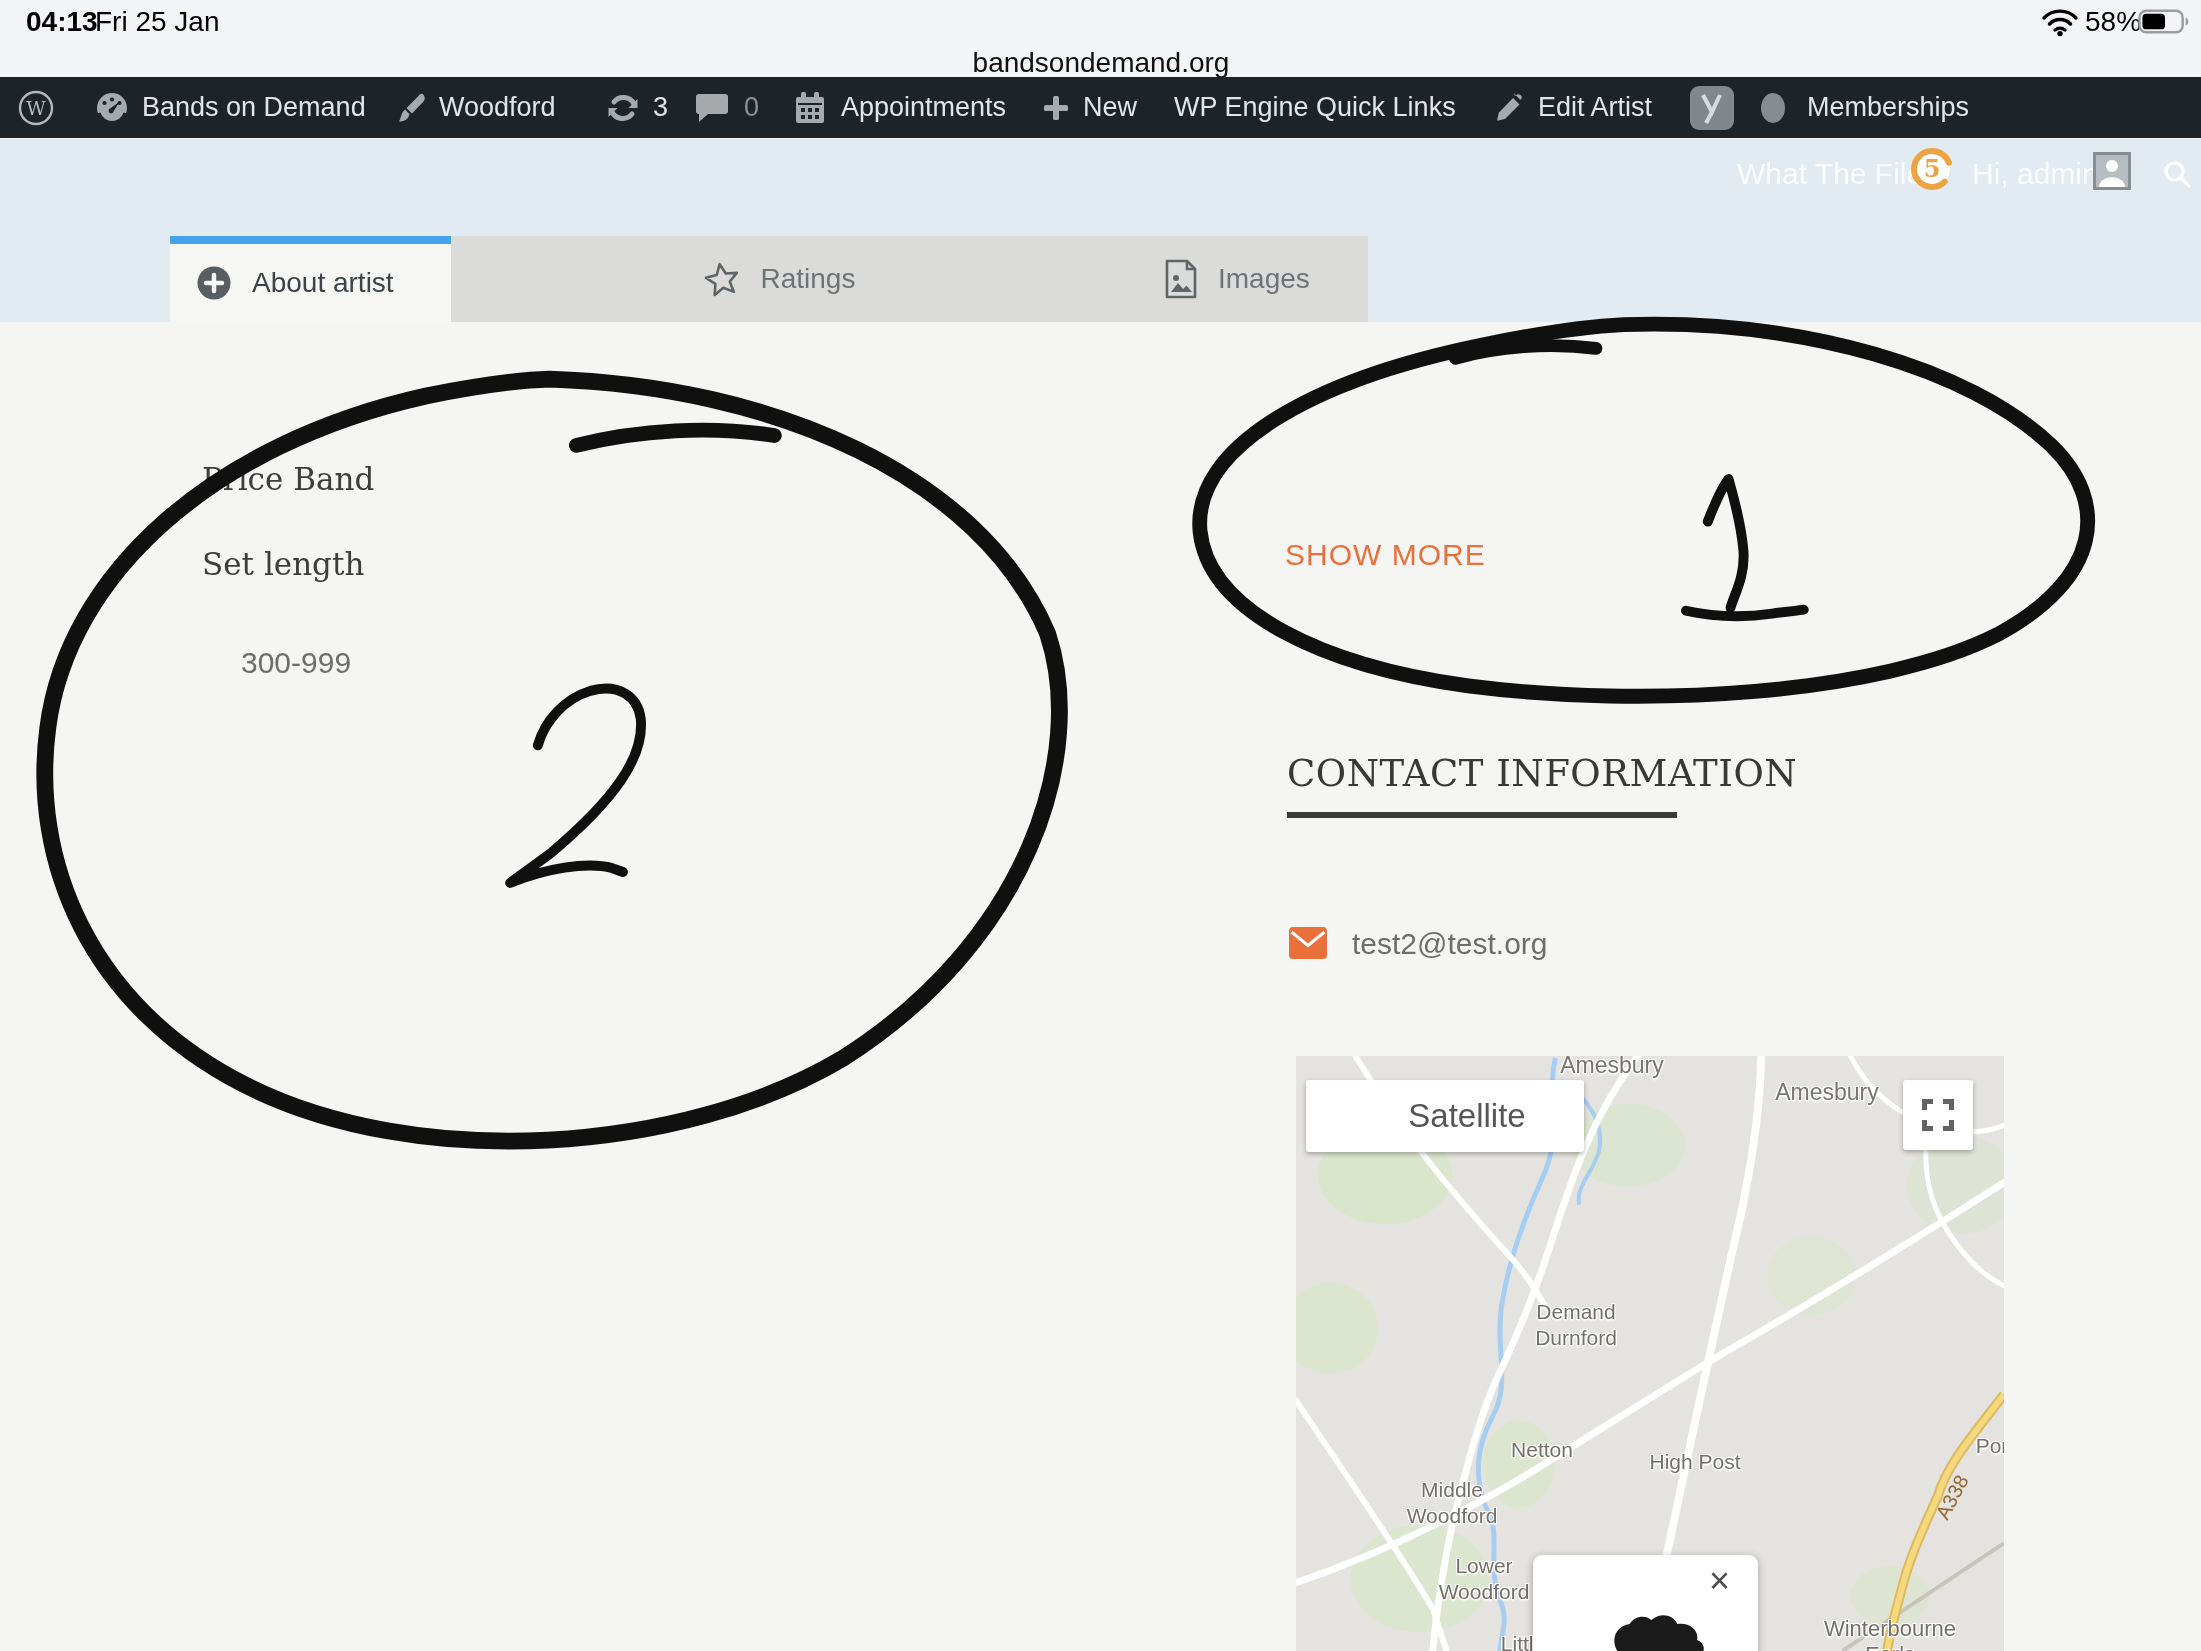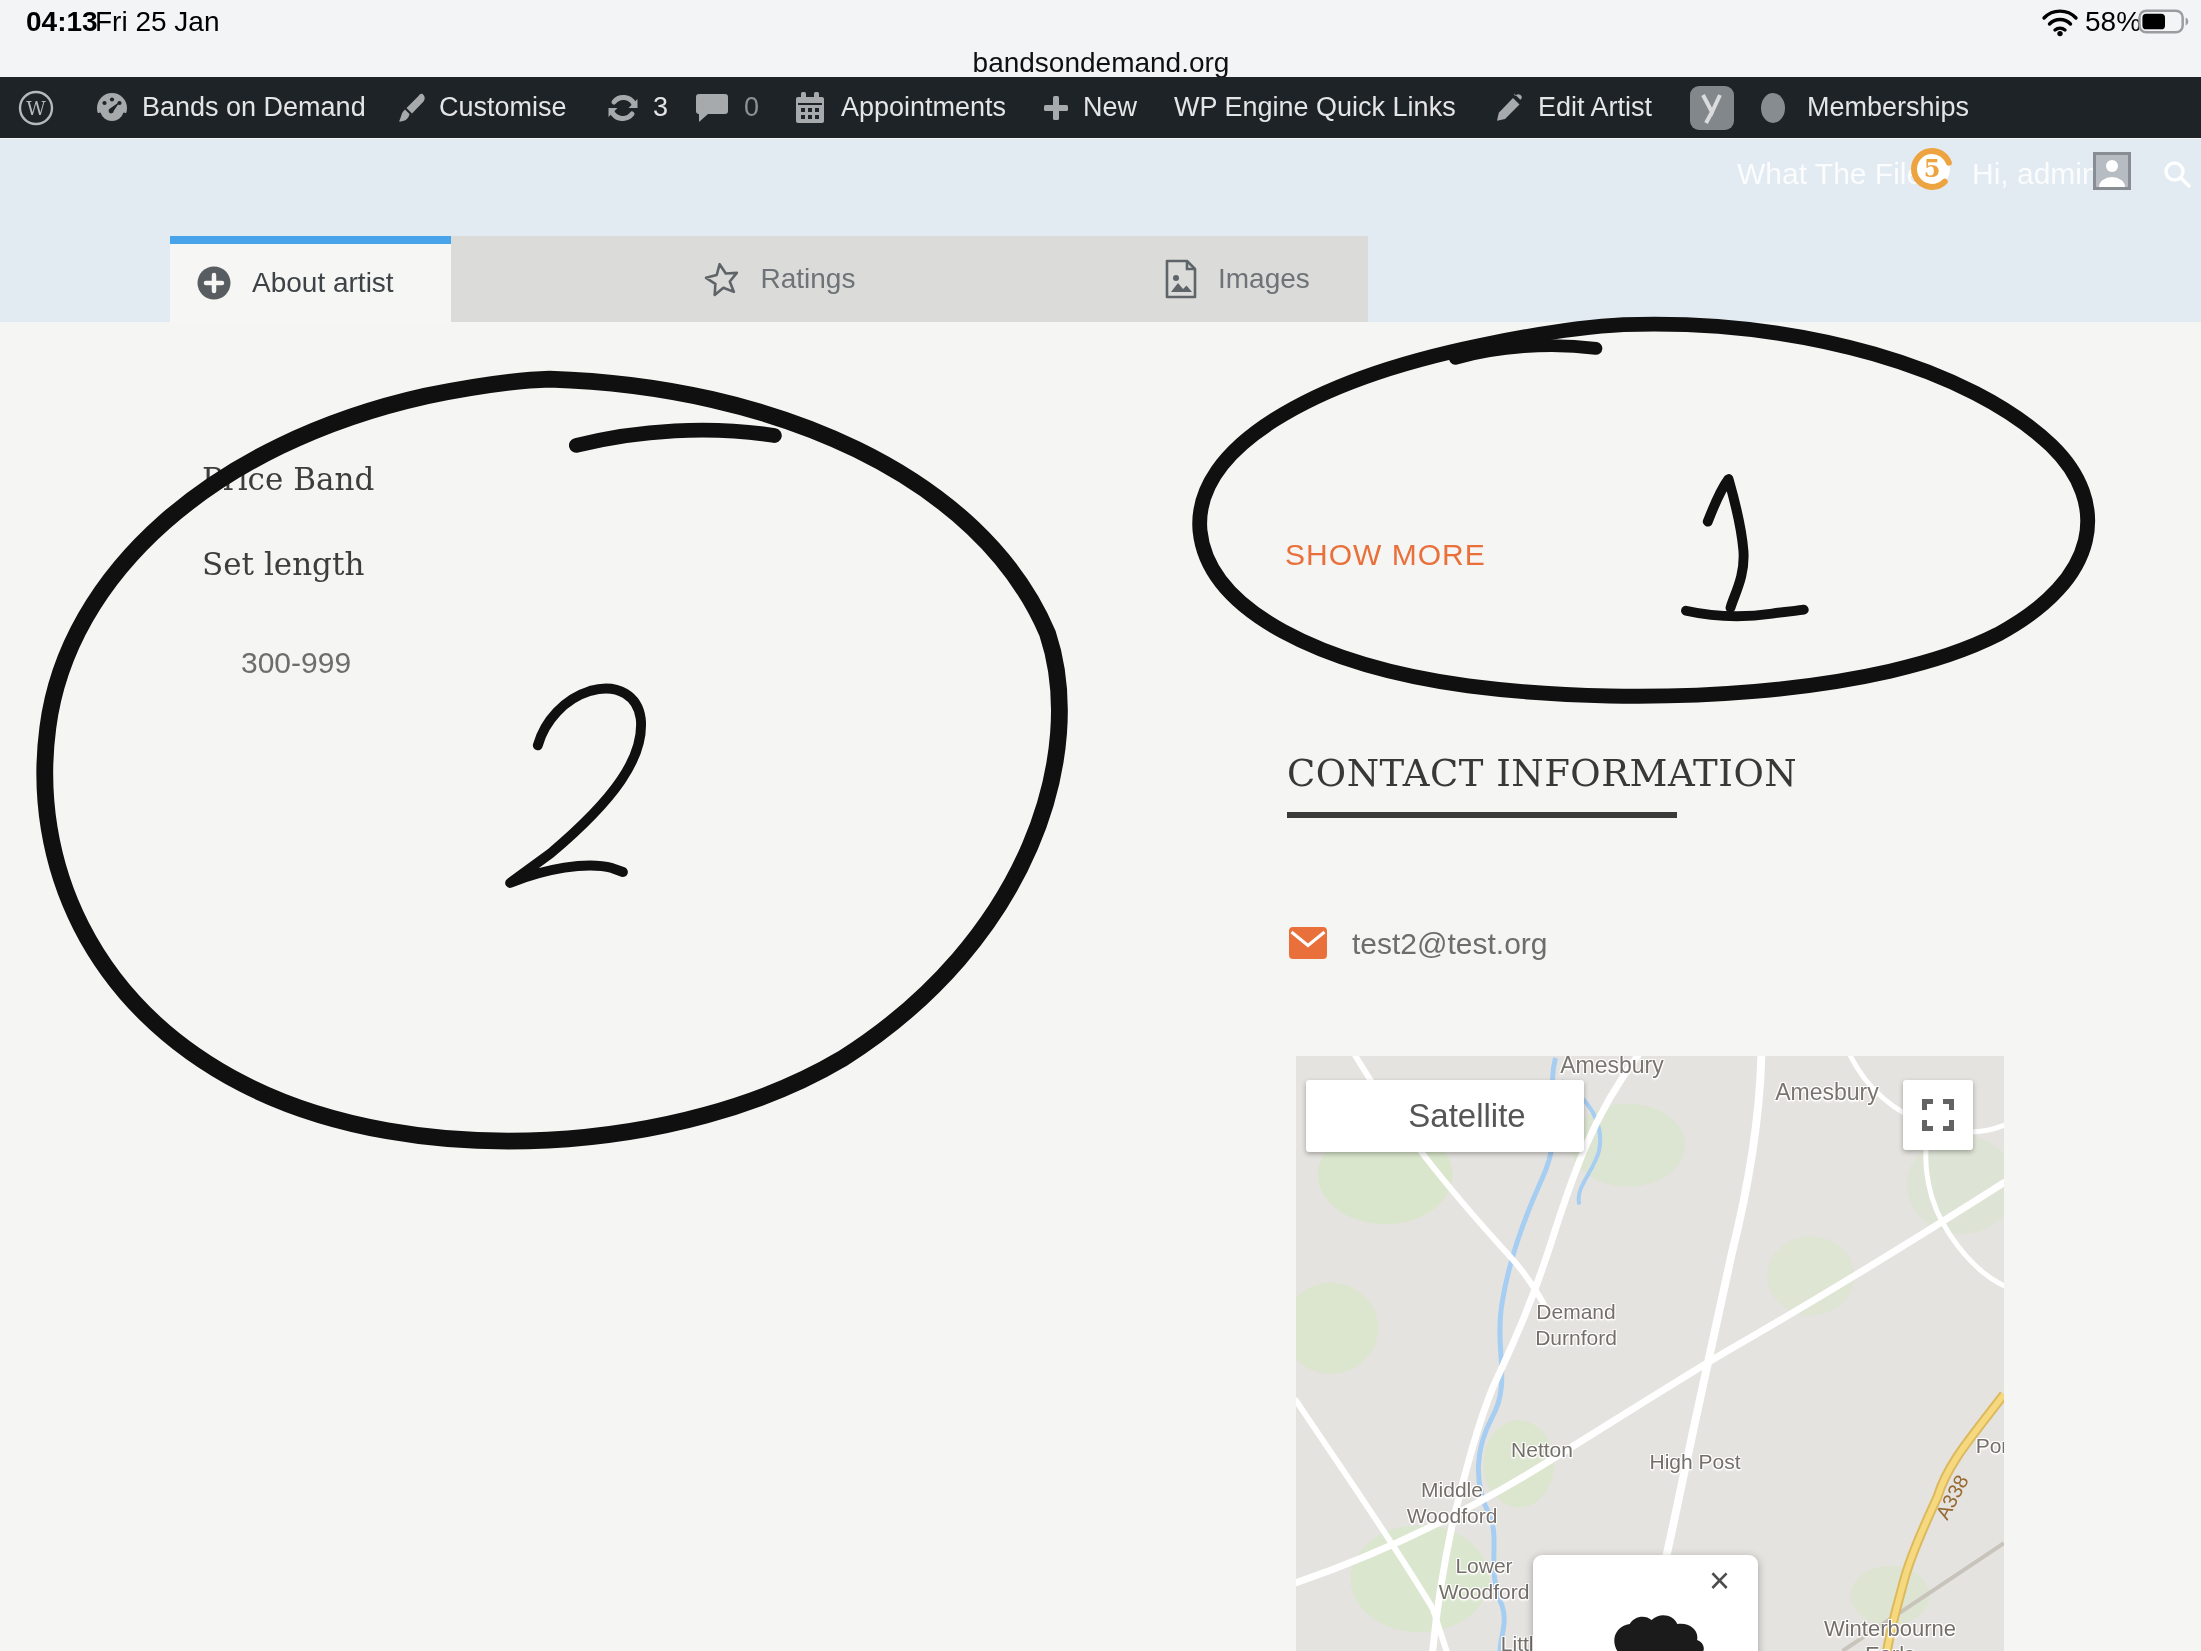--- a/index.html
+++ b/index.html
@@ -94,21 +94,21 @@
           <path d="M5.5 21.5 a12 12 0 0 0 23 0 l3 .8 a15 15 0 0 1 -29 0z"></path>
         </g>
       </svg>
       <span>Bands on Demand</span>
     </div>
     <div class="ab-item" style="left:396px;">
       <svg width="30" height="32" viewBox="0 0 30 32">
         <path d="M26.5 2 C29 4 29.5 7 27.5 9.5 L16 21.5 10.5 16 22 4.5 C23.5 2.5 25 1 26.5 2Z" fill="#a7aaad"></path>
         <path d="M9 17.5 l4.5 4.5 c-.8 5 -4.8 7.5 -10.5 7.5 2.4-4 1.8-8.3 6-12z" fill="#a7aaad"></path>
       </svg>
-      <span>Customise</span>
+      <span>Woodford</span>
     </div>
     <div class="ab-item" style="left:606px;">
       <svg width="34" height="34" viewBox="0 0 34 34">
         <g stroke="#a7aaad" stroke-width="5" fill="none" stroke-linecap="round">
           <path d="M8 11 a12 12 0 0 1 20 2"></path>
             <path d="M26 23 a12 12 0 0 1 -20 -2"></path>
         </g>
         <path d="M31.5 8 v9 h-9z" fill="#a7aaad"></path>
         <path d="M2.5 26 v-9 h9z" fill="#a7aaad"></path>
       </svg>

